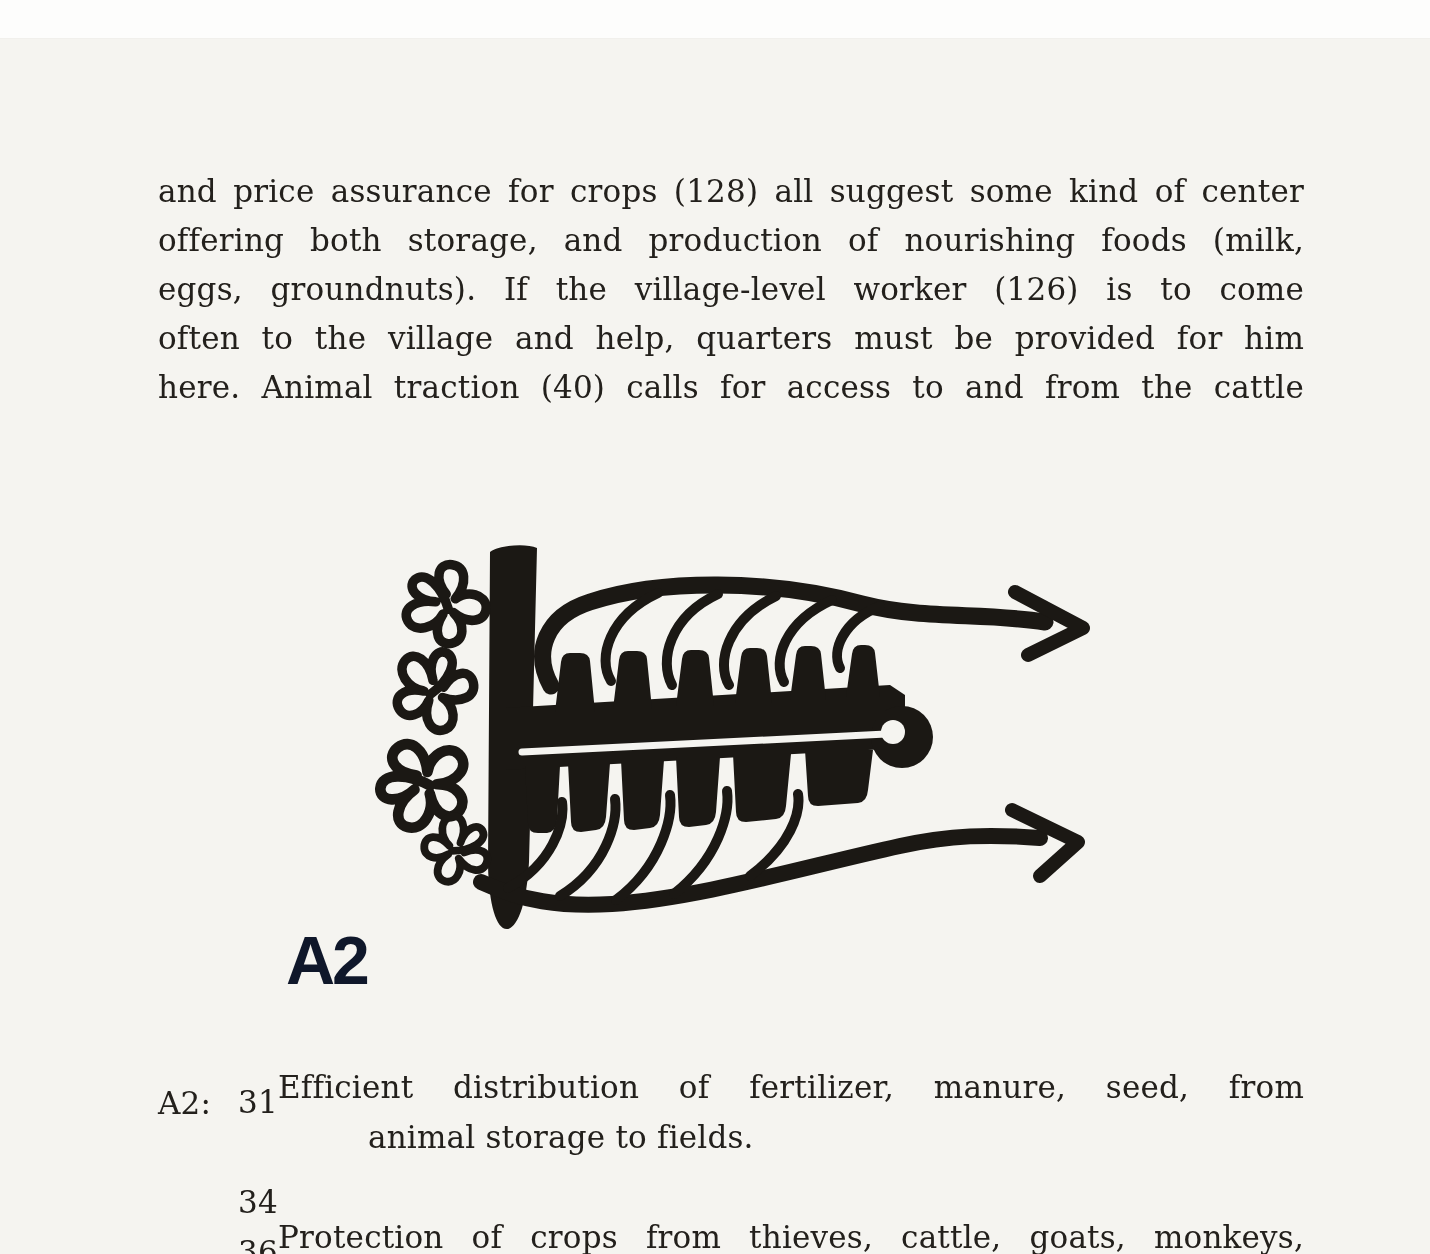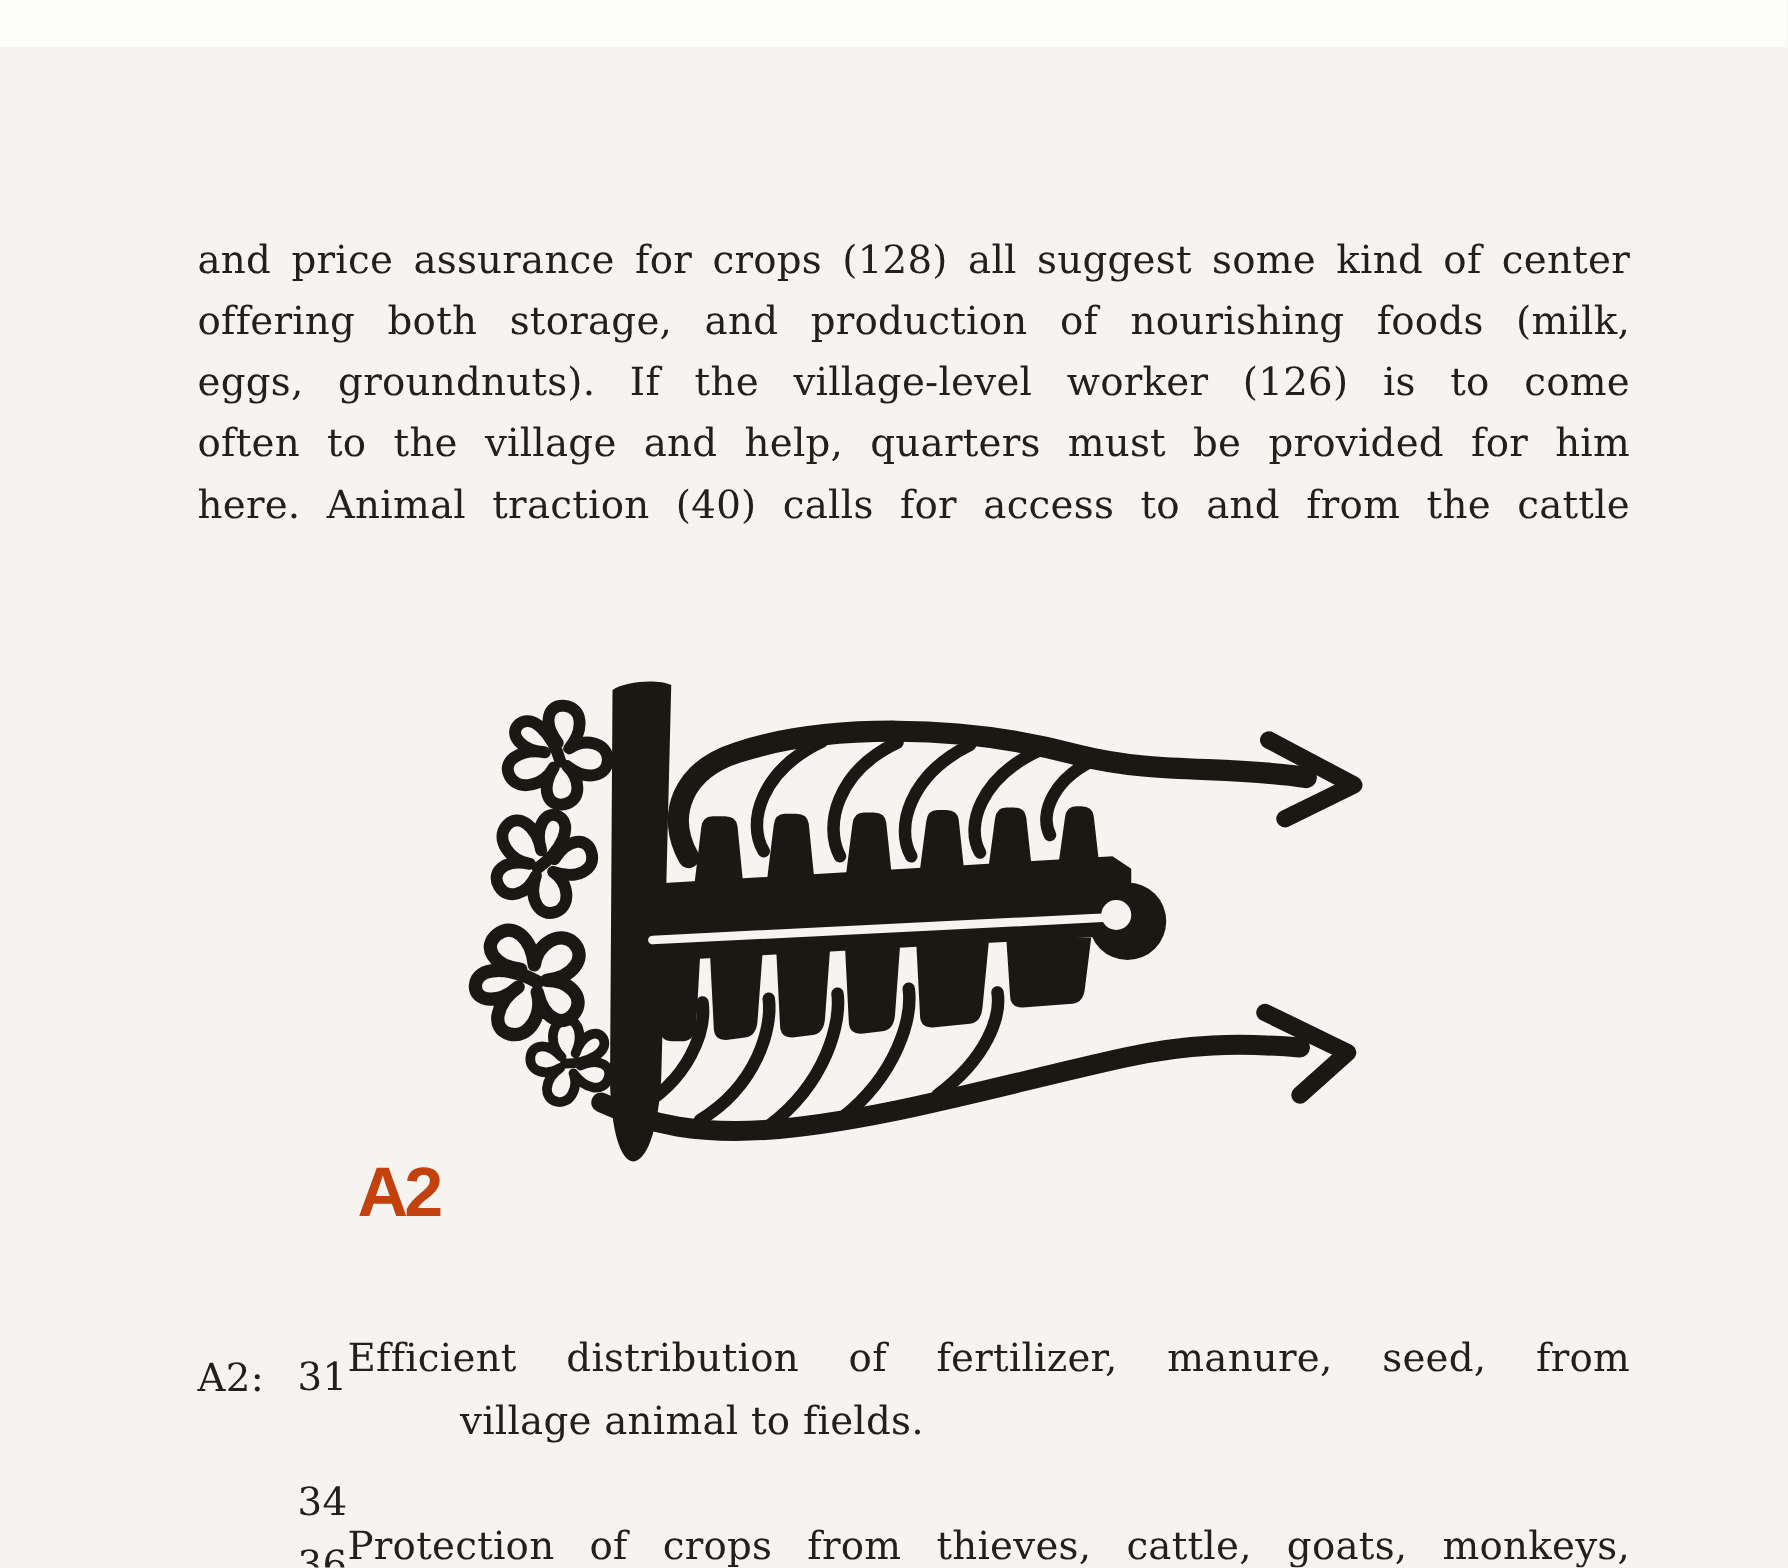--- a/index.html
+++ b/index.html
@@ -8,34 +8,34 @@
     background:#f5f4f0;
     font-family:"DejaVu Serif","Liberation Serif",serif;
   }
   .paper{position:absolute;inset:0;}
   .top-edge{
     position:absolute;left:0;top:0;width:1430px;height:38px;
     background:#fdfdfc;border-bottom:1px solid #f1f0ec;
   }
   
   .par{
-    position:absolute;left:158px;top:184px;width:1146px;
+    position:absolute;left:158px;top:167px;width:1146px;
     font-size:31px;line-height:49px;color:#23201c;
     letter-spacing:0.2px;
   }
   .par p{margin:0;}
   .ln{white-space:normal;}
   .jl{text-align:justify;text-align-last:justify;text-justify:inter-word;}
   
   .glyph{position:absolute;left:365px;top:530px;}
   .glyph-label{
     position:absolute;left:286px;top:926px;
     font-family:"Liberation Sans","DejaVu Sans",sans-serif;
-    font-weight:700;font-size:56px;line-height:1;
-    letter-spacing:-3px;color:#c2410c;
+    font-weight:700;font-size:68px;line-height:1;
+    letter-spacing:-3px;color:#0f172a;
   }
   
   .ref{
     position:absolute;left:158px;top:1062px;width:1146px;
     font-size:31px;line-height:50px;color:#23201c;letter-spacing:0.2px;
   }
   .row{position:relative;height:50px;}
   .pfx{position:absolute;left:0;top:16px;}
   .num{position:absolute;left:80px;top:0;margin-top:15px;}
   .txt{display:block;margin-left:120px;}
@@ -132,21 +132,21 @@
 
   <div class="glyph-label">A2</div>
 
   <section class="ref">
     <div class="row">
       <span class="pfx">A2:</span>
       <span class="num">31</span>
       <span class="txt jl">Efficient distribution of fertilizer, manure, seed, from</span>
     </div>
     <div class="row">
-      <span class="wrap2">village animal to fields.</span>
+      <span class="wrap2">animal storage to fields.</span>
     </div>
     <div class="row">
       <span class="num">34</span>
     </div>
     <div class="row">
       <span class="num">36</span>
       <span class="txt jl">Protection of crops from thieves, cattle, goats, monkeys,</span>
     </div>
   </section>
 

